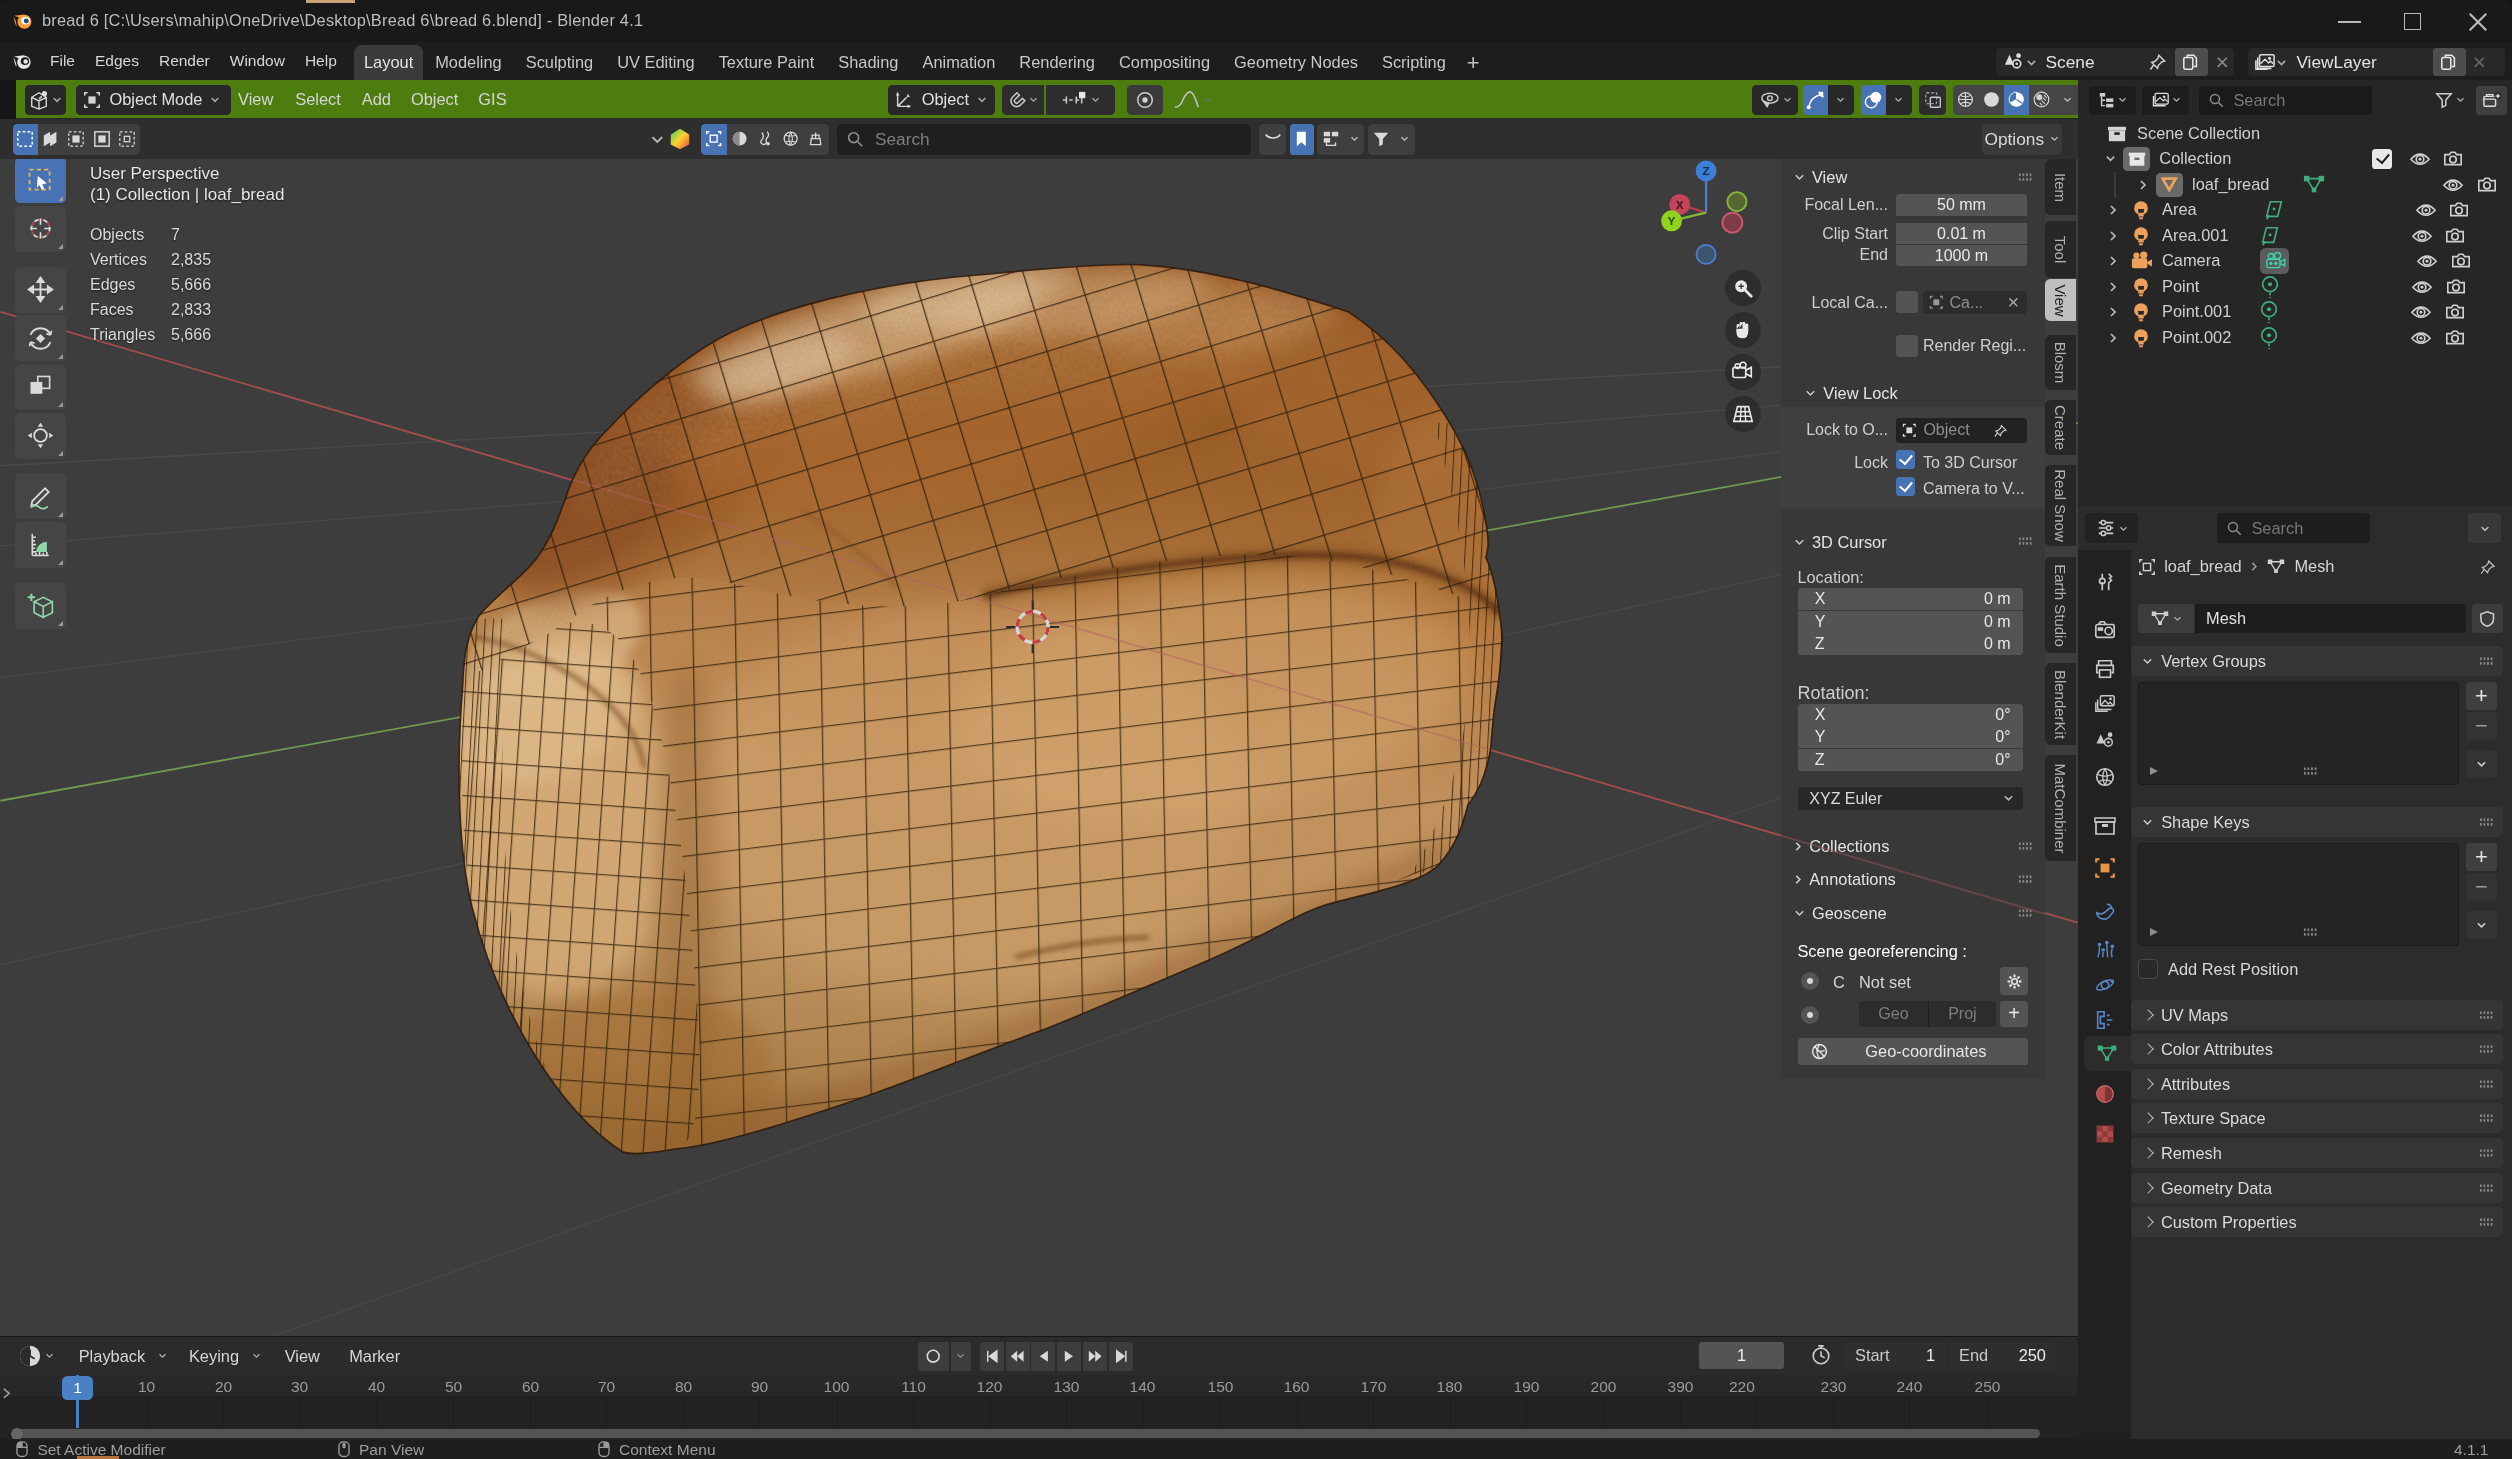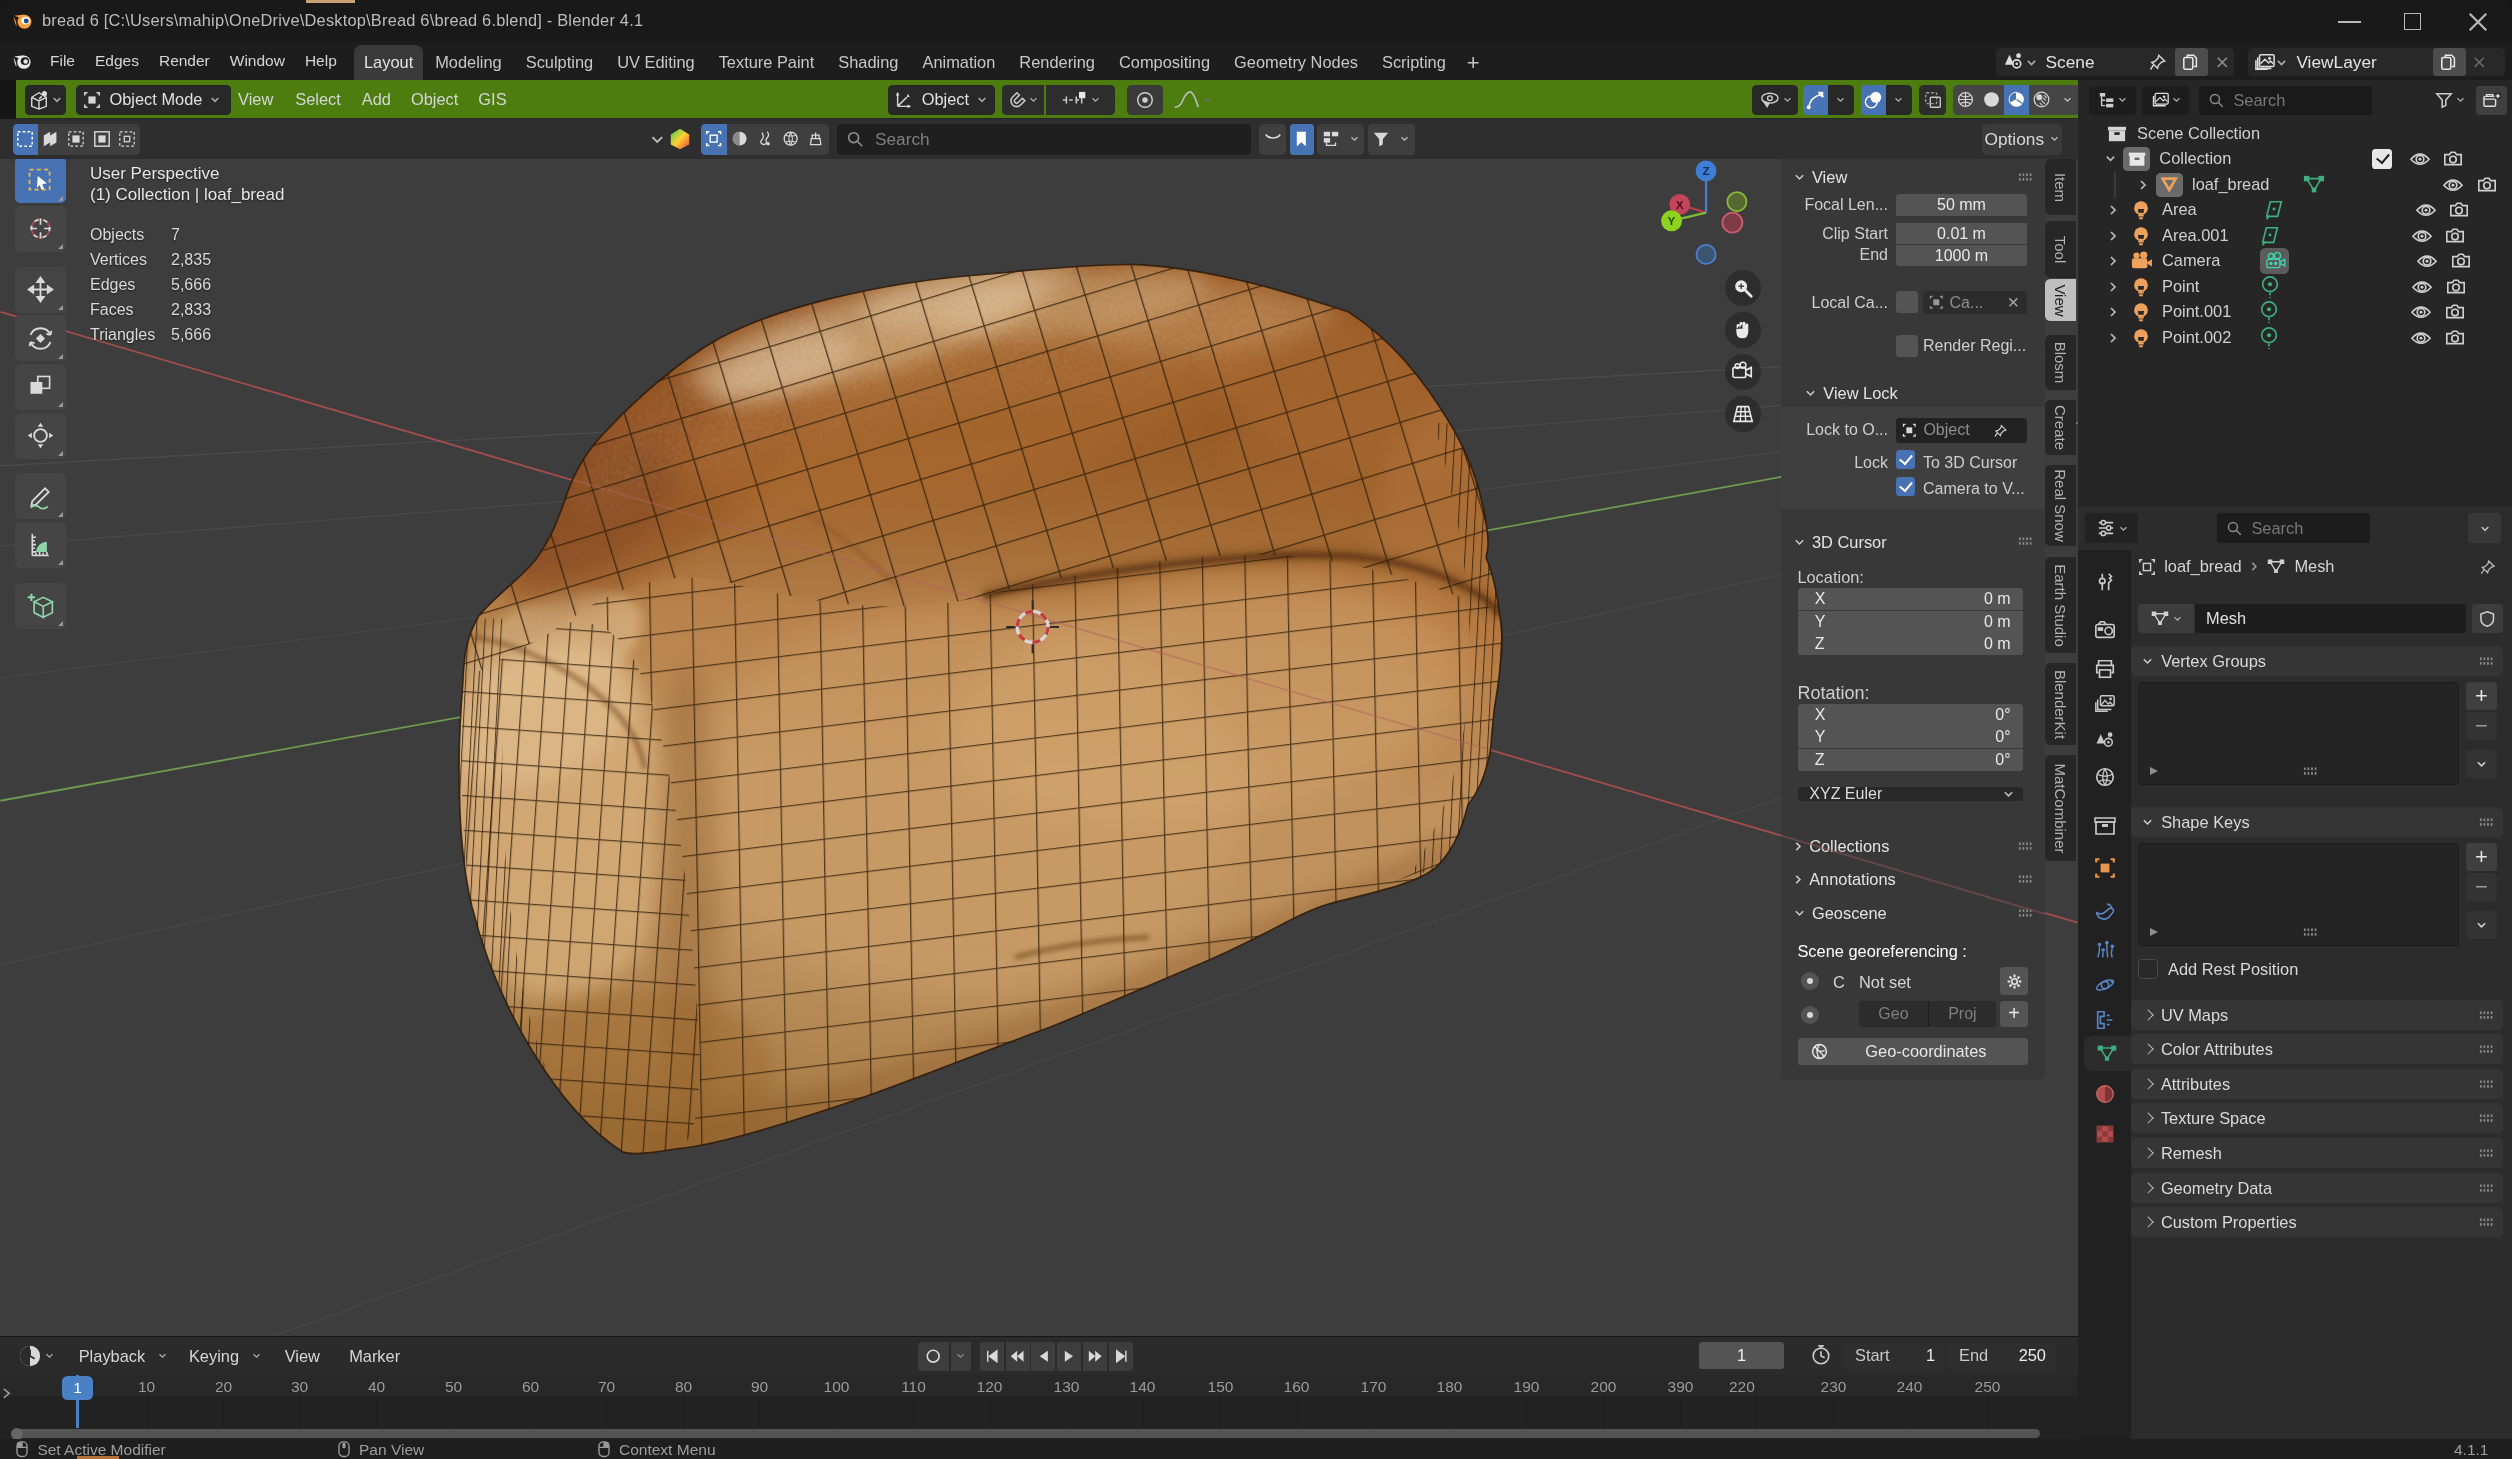--- a/index.html
+++ b/index.html
@@ -768,21 +768,21 @@
             <span style="margin-left:auto;margin-right:12.7px">0°</span>
           </div>
         <div class="nfield" style="position:absolute;left:17.3px;top:567px;width:225px;height:22px;border-radius:0">
             <span style="margin-left:16.4px">Y</span>
             <span style="margin-left:auto;margin-right:12.7px">0°</span>
           </div>
         <div class="nfield" style="position:absolute;left:17.3px;top:590px;width:225px;height:22px;border-radius:0 0 3.6px 3.6px">
             <span style="margin-left:16.4px">Z</span>
             <span style="margin-left:auto;margin-right:12.7px">0°</span>
           </div>
-        <div style="position:absolute;left:17.3px;top:628px;width:225px;height:14px;background:#282828;border-radius:3.6px;display:flex;align-items:center">
+        <div style="position:absolute;left:17.3px;top:628px;width:225px;height:23px;background:#282828;border-radius:3.6px;display:flex;align-items:center">
           <span style="color:#dcdcdc;font-size:16px;margin-left:11px">XYZ Euler</span>
           <svg width="11" height="8.2" viewBox="0 0 12 8" style="margin-left:auto;margin-right:9px">
               <path d="M2 2 L6 6 L10 2" stroke="#bbb" stroke-width="1.8" fill="none"></path>
             </svg>
         </div>
         <div class="nrow" style="left:12.7px;top:676px;gap:7.3px">
             <svg width="8.2" height="11" viewBox="0 0 8 12">
               <path d="M2 2 L6 6 L2 10" stroke="#ccc" stroke-width="1.7" fill="none"></path>
             </svg>
             <span style="color:#e3e3e3;font-size:16.4px">Collections</span>

